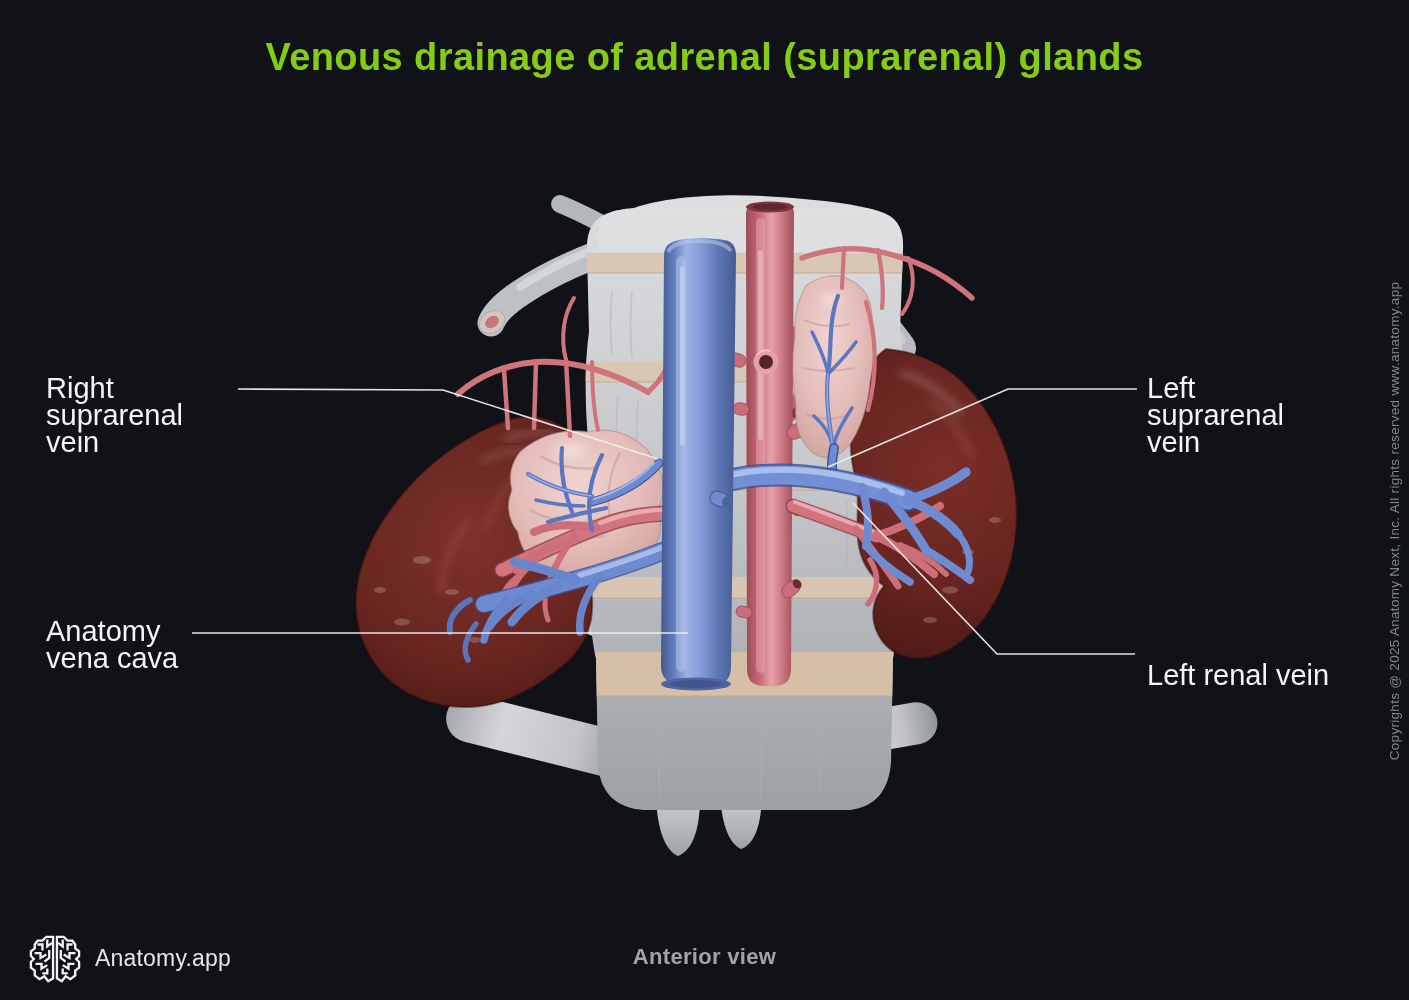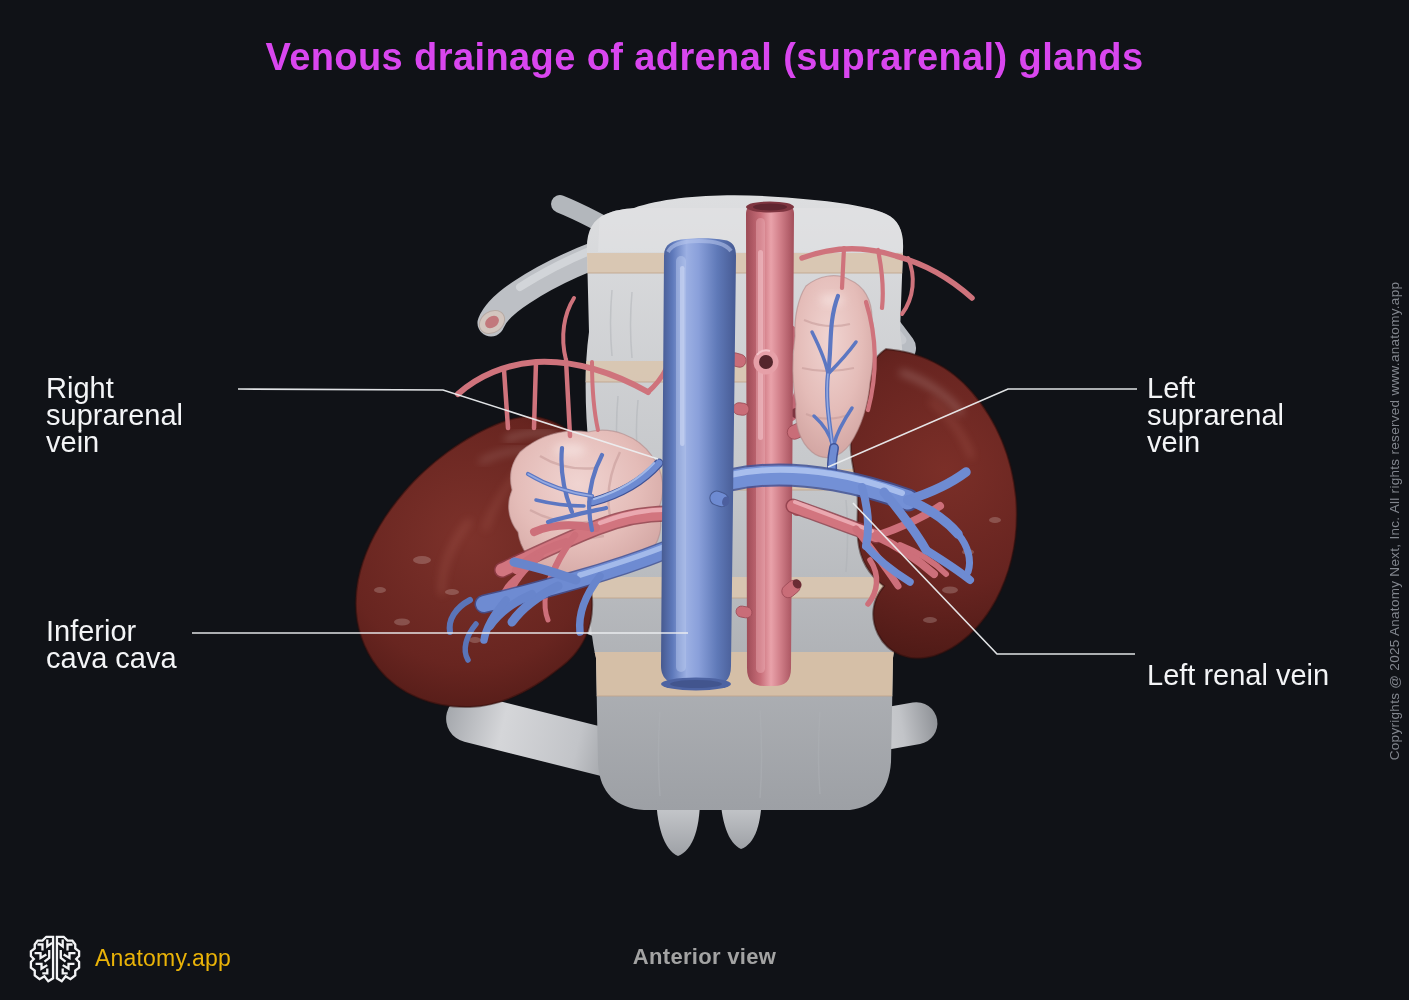--- a/index.html
+++ b/index.html
@@ -1,26 +1,26 @@
 <!DOCTYPE html>
 <html><head>
 <meta charset="utf-8">
 <style>
   html,body{margin:0;padding:0;background:#101217;}
   .stage{position:relative;width:1409px;height:1000px;background:#101217;overflow:hidden;
          font-family:"Liberation Sans","DejaVu Sans",sans-serif;}
   .title{position:absolute;left:0;top:36px;width:100%;text-align:center;
-         font-size:38px;font-weight:700;letter-spacing:.4px;color:#d946ef;}
+         font-size:38px;font-weight:700;letter-spacing:.4px;color:#84cc16;}
   .fig{position:absolute;left:0;top:0;}
   .anno{position:absolute;color:#f3f4f6;font-size:29px;line-height:27px;font-weight:400;}
   .anno.right{text-align:left;}
   .view-label{position:absolute;left:50%;top:944px;transform:translateX(-50%);
          color:#a3a3a3;font-size:22px;font-weight:700;letter-spacing:.3px;}
   .brand{position:absolute;left:28px;top:931px;display:flex;align-items:center;gap:13px;}
-  .brand-name{color:#eab308;font-size:23px;font-weight:500;letter-spacing:.2px;}
+  .brand-name{color:#e5e5e5;font-size:23px;font-weight:500;letter-spacing:.2px;}
   .copyright{position:absolute;right:7px;top:521px;writing-mode:vertical-rl;
          transform:translateY(-50%) rotate(180deg);color:#82868e;font-size:13.5px;letter-spacing:.3px;white-space:nowrap;}
 </style>
 </head>
 <body>
 
 <div class="stage">
 
   <svg class="fig" width="1409" height="1000" viewBox="0 0 1409 1000" aria-hidden="true">
     <defs>
@@ -366,21 +366,21 @@
       <path d="M238,389 L443,390 L658,459"></path>
       <path d="M192,633 L688,633"></path>
       <path d="M1137,389 L1008,389 L828,467"></path>
       <path d="M1135,654 L997,654 L853,503"></path>
     </g>
   </svg>
 
   <div class="title">Venous drainage of adrenal (suprarenal) glands</div>
 
   <div class="anno" style="left:46px;top:375px;width:185px;">Right suprarenal vein</div>
-  <div class="anno" style="left:46px;top:618px;width:145px;">Inferior cava cava</div>
+  <div class="anno" style="left:46px;top:618px;width:145px;">Anatomy vena cava</div>
   <div class="anno right" style="left:1147px;top:375px;width:185px;">Left suprarenal vein</div>
   <div class="anno right" style="left:1147px;top:641px;width:230px;margin-top:21px;">Left renal vein</div>
 
   <div class="view-label">Anterior view</div>
 
   <div class="brand">
     <svg width="54" height="54" viewBox="0 0 56 56">
       <g stroke="#f2f3f5" stroke-width="2.4" fill="none" stroke-linejoin="miter" stroke-linecap="square">
         <g id="hemi">
           <path d="M26,6 L19,6 L15,10 L10,10 L7,14 L7,18 L3,21 L3,26 L6,29 L3,32 L3,38 L7,41 L7,46 L12,50 L17,47 L21,52 L26,49 Z"></path>

